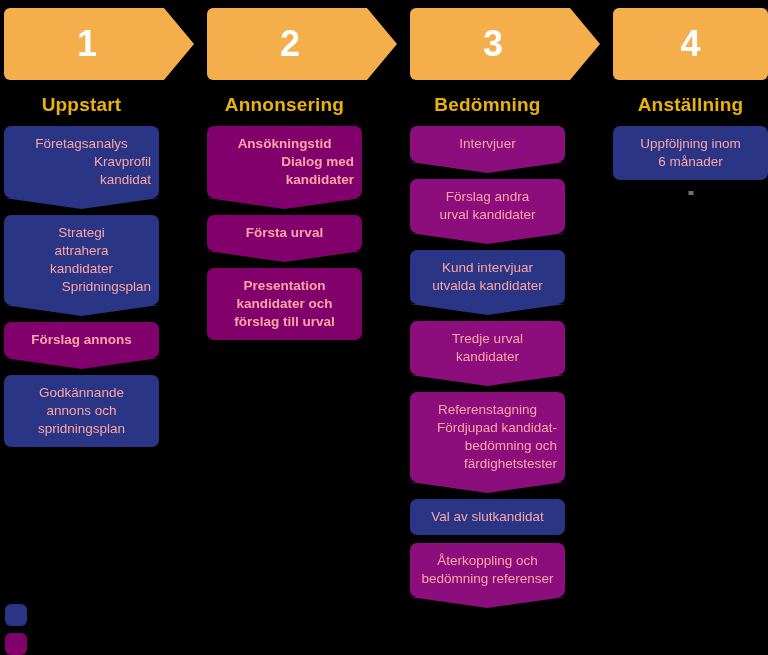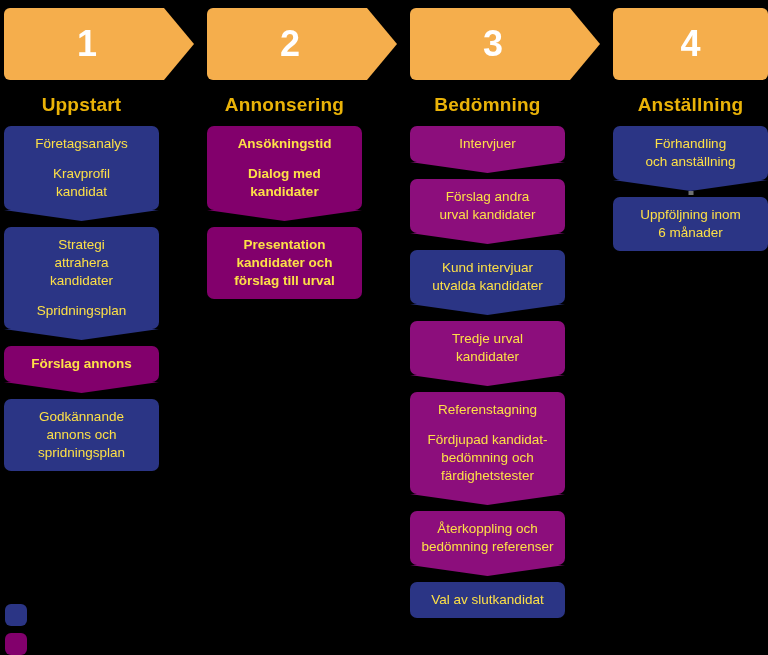--- a/index.html
+++ b/index.html
@@ -37,36 +37,36 @@
     margin-top:12px;height:26px;line-height:26px;
     text-align:center;color:#eab308;
     font-size:19px;font-weight:bold;letter-spacing:.2px;
   }
 
   
   .boxes{position:relative;margin-top:8px;}
   .box{
     position:relative;width:155px;box-sizing:border-box;
     padding:9px 8px 9px;margin-bottom:8px;
-    color:#fde047;text-align:center;
+    color:#fca5a5;text-align:center;
     font-size:13.5px;line-height:18px;
     border-radius:7px;
   }
   .box.blue{background:#2B3585;}
   .box.purple{background:#82006C;font-weight:bold;}
   .box.purple3{background:#8C0E7C;}
   
   .box.chev{margin-bottom:17px;}
   .box.chev::after{
     content:"";position:absolute;left:0;right:0;top:100%;height:11px;
     background:inherit;
     clip-path:polygon(0 0,100% 0,100% 0,50% 100%,0 0);
   }
   .box p{margin:0;}
-  .box p + p{margin-top:12px;}
+  .box p + p{text-align:right;}
 
   
   .dotline{
     position:absolute;left:50%;transform:translateX(-50%);
     width:5px;background-image:linear-gradient(#6F7273 55%,rgba(0,0,0,0) 0);
     background-size:5px 13px;background-repeat:repeat-y;
   }
 
   
   .legend{position:absolute;left:5px;bottom:0;}
@@ -103,20 +103,23 @@
     <div class="col col2">
       <div class="banner arrow">
         <span class="num">2</span>
       </div>
       <div class="heading">Annonsering</div>
       <div class="boxes">
         <div class="box purple chev">
           <p>Ansökningstid</p>
           <p>Dialog med<br>kandidater</p>
         </div>
+        <div class="box purple chev">
+          <p>Första urval</p>
+        </div>
         <div class="box purple">
           <p>Presentation<br>kandidater och<br>förslag till urval</p>
         </div>
       </div>
     </div>
     <div class="col col3">
       <div class="banner arrow">
         <span class="num">3</span>
       </div>
       <div class="heading">Bedömning</div>
@@ -130,37 +133,34 @@
         <div class="box blue chev">
           <p>Kund intervjuar<br>utvalda kandidater</p>
         </div>
         <div class="box purple3 chev">
           <p>Tredje urval<br>kandidater</p>
         </div>
         <div class="box purple3 chev">
           <p>Referenstagning</p>
           <p>Fördjupad kandidat-<br>bedömning och<br>färdighetstester</p>
         </div>
+        <div class="box blue">
+          <p>Val av slutkandidat</p>
+        </div>
         <div class="box purple3 chev">
           <p>Återkoppling och<br>bedömning referenser</p>
-        </div>
-        <div class="box blue">
-          <p>Val av slutkandidat</p>
         </div>
       </div>
     </div>
     <div class="col col4">
       <div class="banner plain">
         <span class="num">4</span>
       </div>
       <div class="heading">Anställning</div>
       <div class="boxes">
-        <div class="box blue chev">
-          <p>Förhandling<br>och anställning</p>
-        </div>
         <div class="dotline" style="height: 4px; top: 65px;"></div>
         <div class="box blue">
           <p>Uppföljning inom<br>6 månader</p>
         </div>
       </div>
     </div>
   </div>
 
 <div class="legend" id="legend">
     <div class="swatch blue"></div>

